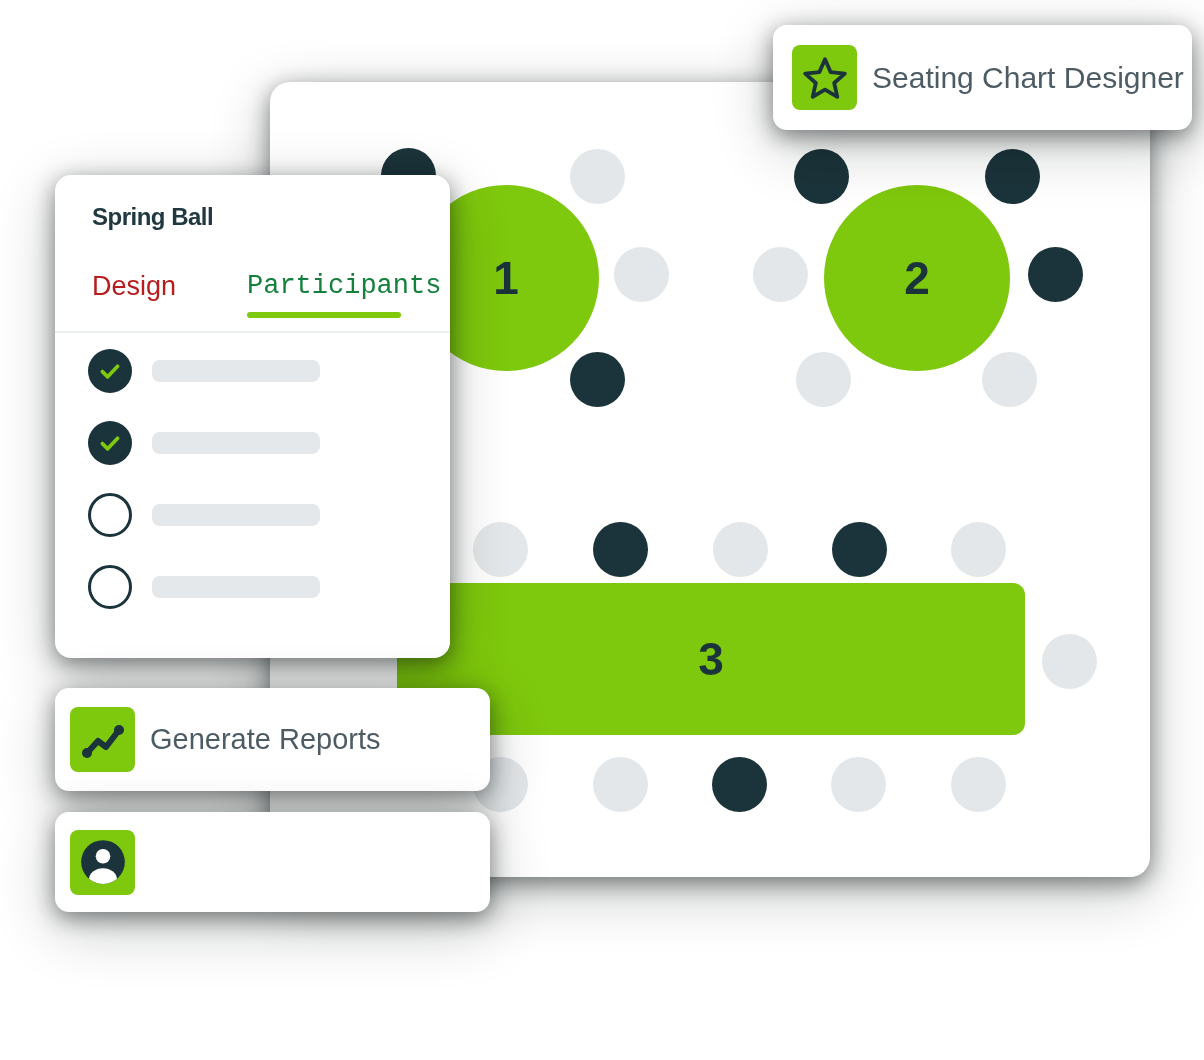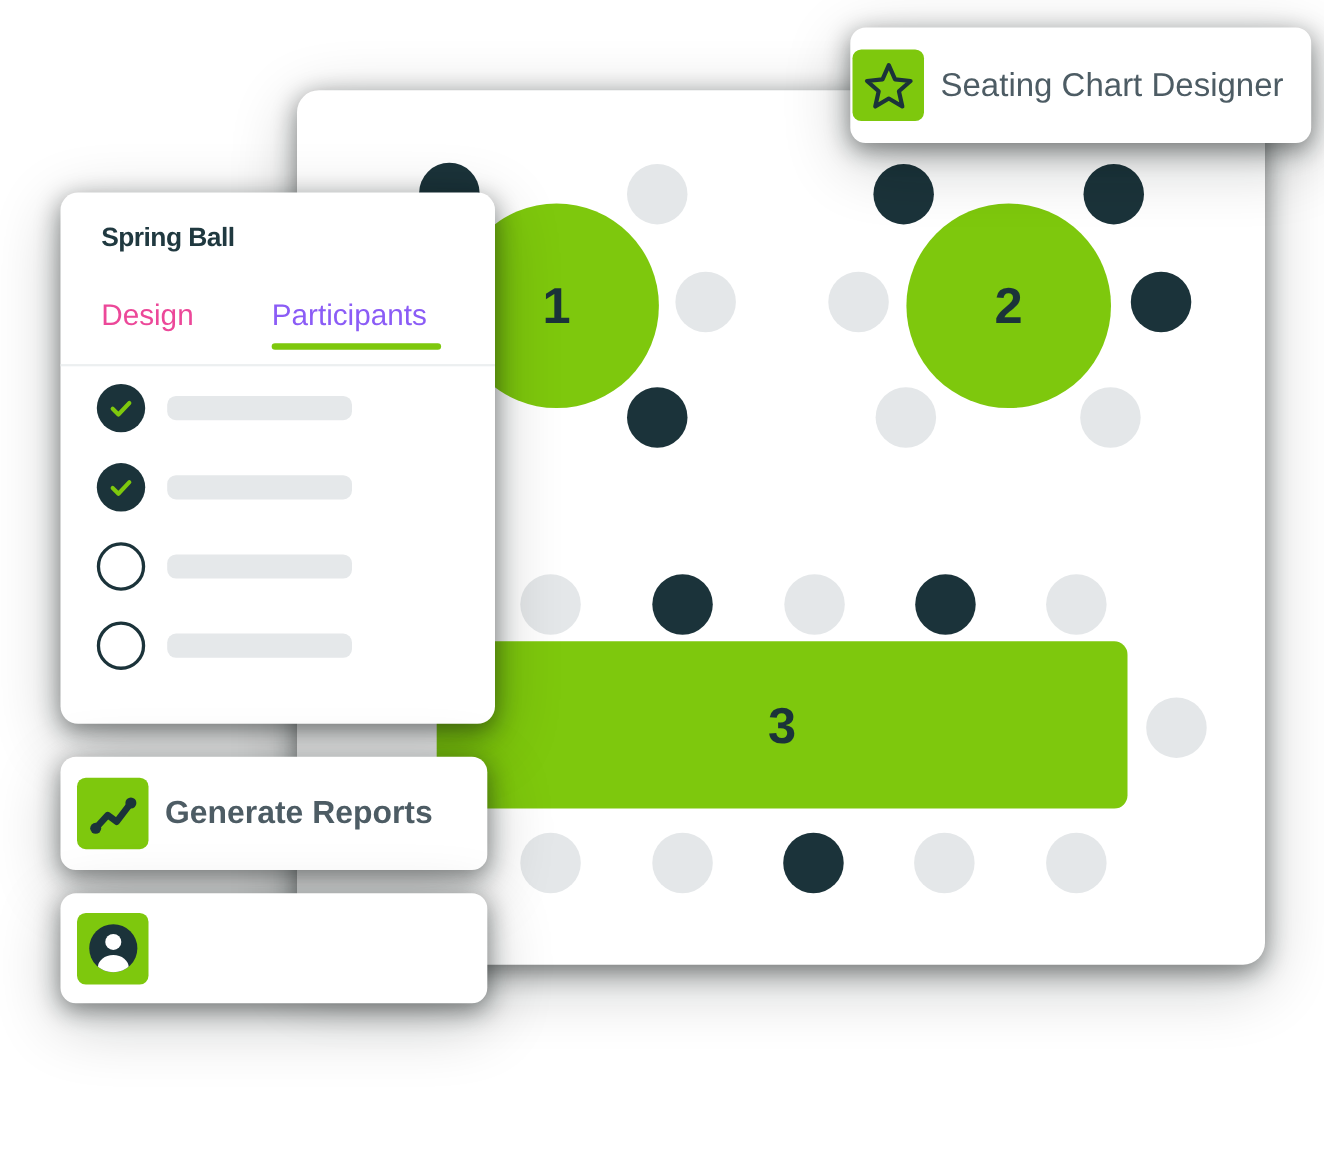--- a/index.html
+++ b/index.html
@@ -30,61 +30,61 @@
     display:flex;align-items:center;justify-content:center;
   }
   .table.circle{border-radius:50%;}
   .tlabel{
     font-size:46px;font-weight:bold;color:var(--dark);
   }
   
   .badge-card{
     position:absolute;left:773px;top:25px;width:419px;height:105px;
     background:#fff;border-radius:14px;z-index:10;
-    display:flex;align-items:center;padding-left:2px;box-sizing:border-box;
+    display:flex;align-items:center;padding-left:19px;box-sizing:border-box;
   }
   .icon-square{
     width:65px;height:65px;border-radius:8px;background:var(--green);
     display:flex;align-items:center;justify-content:center;flex:0 0 auto;
   }
   .badge-label{margin-left:15px;font-size:30px;color:var(--label);}
   
   .panel{
     position:absolute;left:55px;top:175px;width:395px;height:483px;
     background:#fff;border-radius:16px;z-index:10;
   }
   .panel-title{
     position:absolute;left:37px;top:28px;font-size:24px;font-weight:bold;
     color:#203940;letter-spacing:-0.5px;
   }
   .tab{position:absolute;top:96px;font-size:27px;cursor:default;}
-  .tab.design{left:37px;color:#ec4899;}
-  .tab.participants{left:192px;color:#8b5cf6;}
+  .tab.design{left:37px;color:#b91c1c;}
+  .tab.participants{left:192px;color:#15803d;font-family:Liberation Mono, monospace;}
   .tab-underline{
     position:absolute;left:192px;top:137px;width:154px;height:6px;
     border-radius:3px;background:var(--green);
   }
   .panel-divider{
     position:absolute;left:0;top:156px;width:100%;height:2px;background:#ECEFF0;
   }
   .plist{position:absolute;left:33px;top:174px;width:340px;}
   .prow{height:44px;margin-bottom:28px;display:flex;align-items:center;}
   .checkbox{
     width:44px;height:44px;border-radius:50%;box-sizing:border-box;flex:0 0 auto;
     display:flex;align-items:center;justify-content:center;
   }
   .prow.checked .checkbox{background:var(--dark);}
   .prow.unchecked .checkbox{background:#fff;border:3px solid var(--dark);}
   .name-bar{
     margin-left:20px;width:168px;height:22px;border-radius:8px;background:#E5E8EA;
   }
   
   .action-card{
-    position:absolute;left:55px;width:388px;background:#fff;border-radius:14px;
-    display:flex;align-items:center;padding-left:15px;box-sizing:border-box;z-index:11;font-weight:bold;
+    position:absolute;left:55px;width:435px;background:#fff;border-radius:14px;
+    display:flex;align-items:center;padding-left:15px;box-sizing:border-box;z-index:11;
   }
   .action-card.reports{top:688px;height:103px;}
   .action-card.export{top:812px;height:100px;}
   .action-label{margin-left:15px;font-size:29px;color:var(--label);}
 </style>
 </head>
 <body>
 
 <div class="canvas shadowed">
     <div class="table circle" style="left: 143px; top: 103px; height: 186px; width: 186px;">

